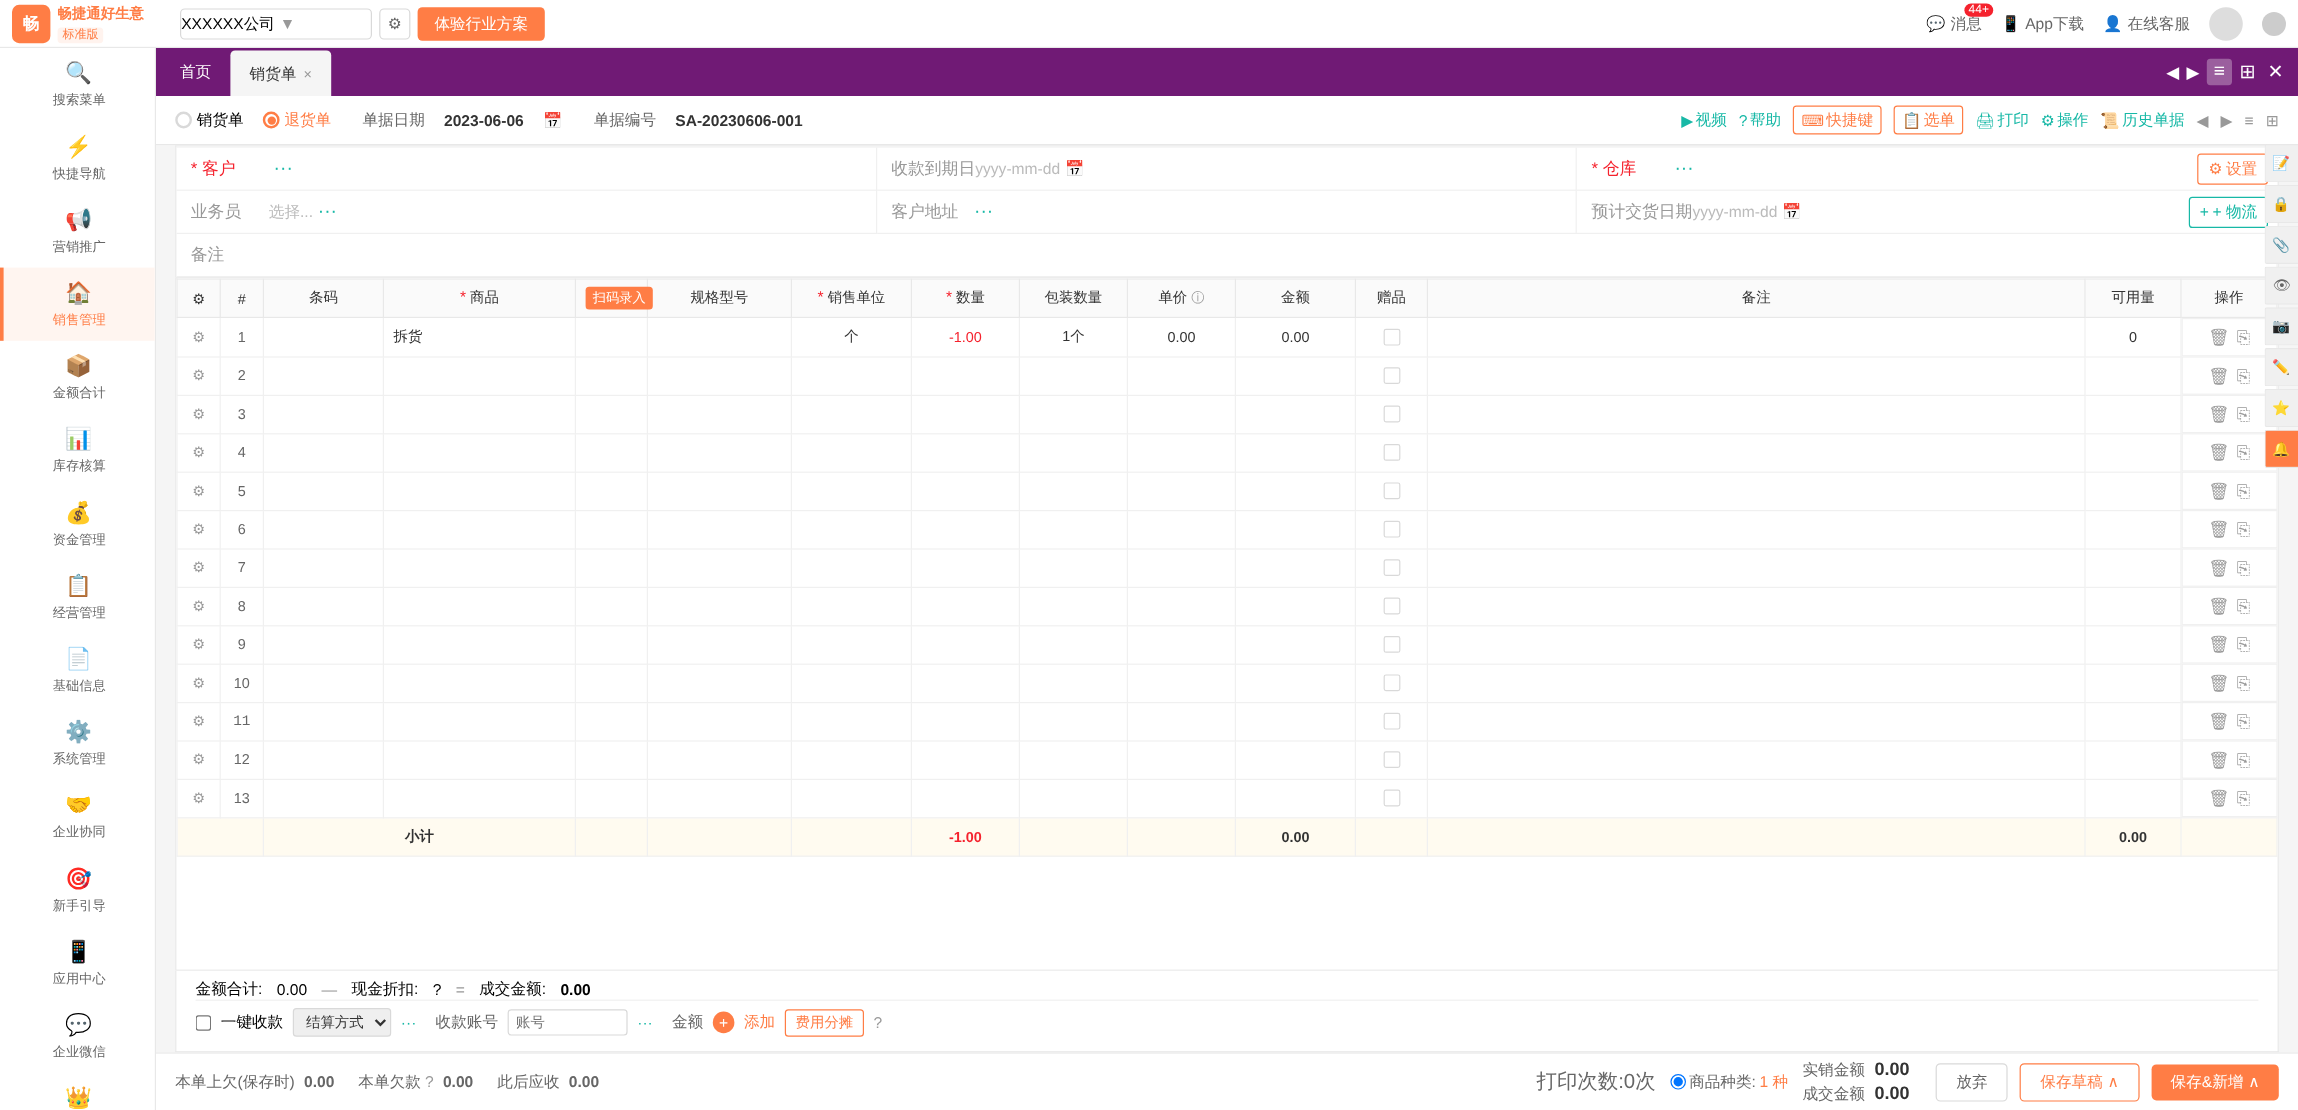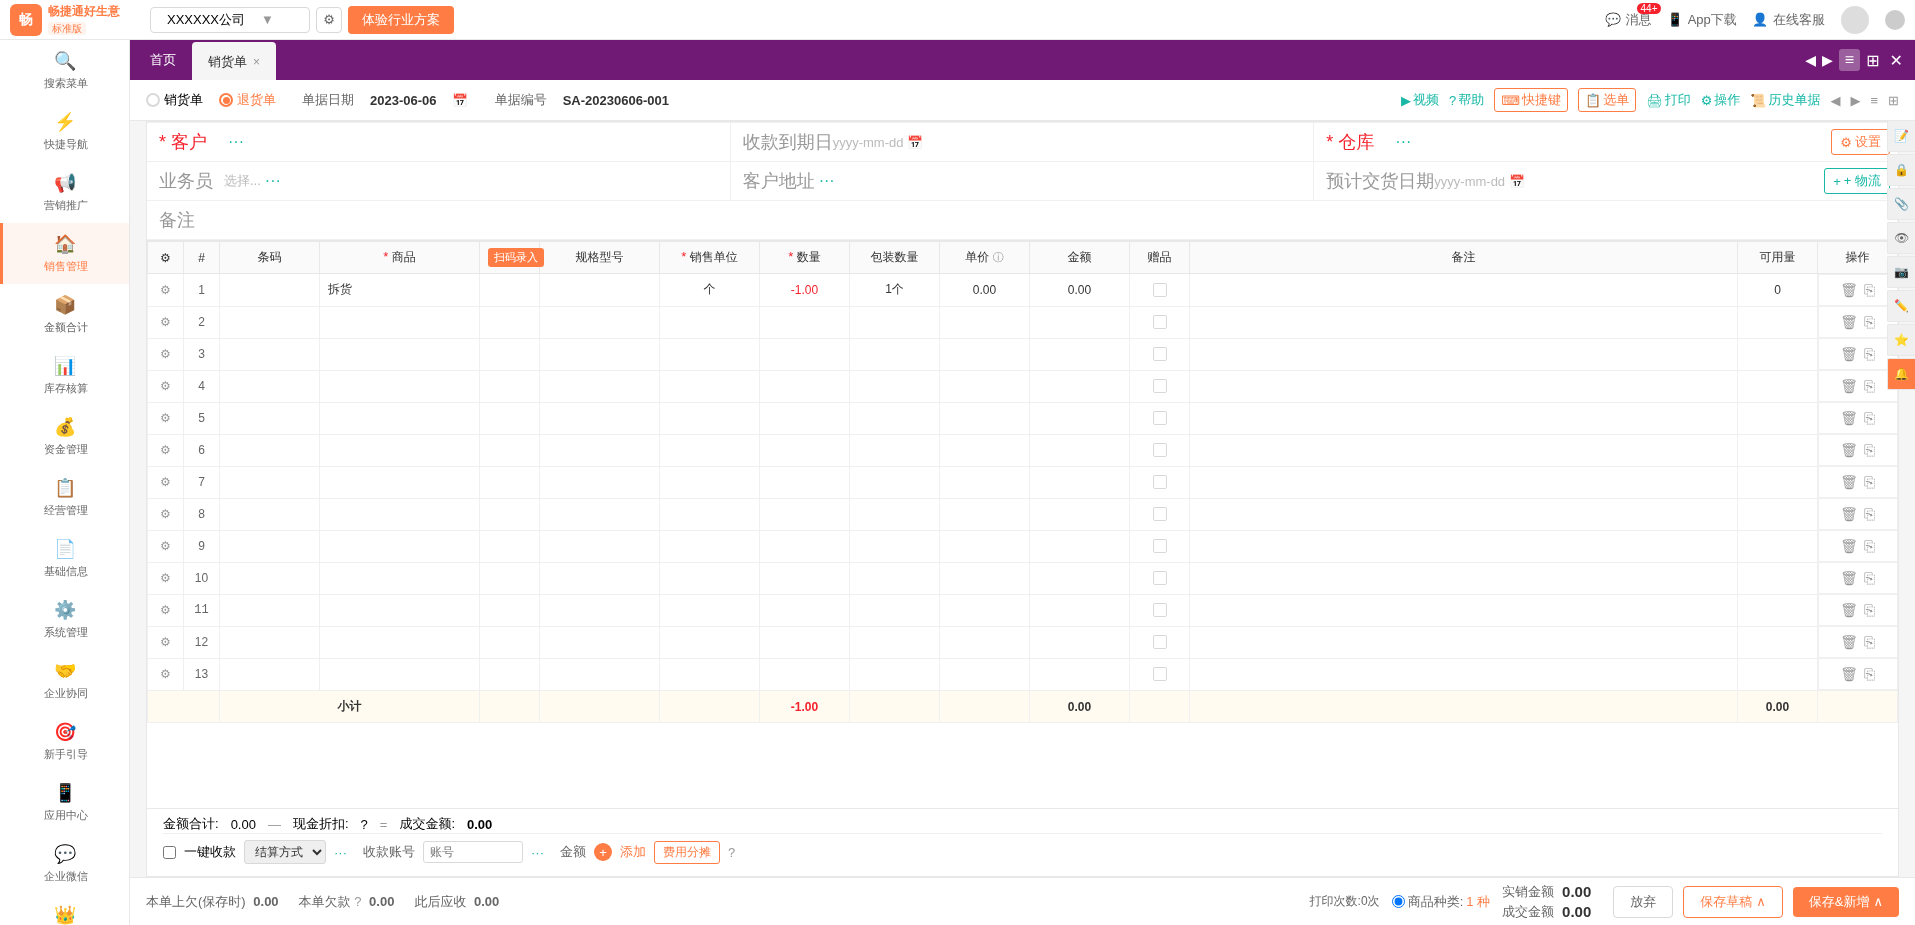--- a/index.html
+++ b/index.html
@@ -2,21 +2,21 @@
 <html><head>
   <meta charset="utf-8">
   <style>
     * { box-sizing: border-box; margin: 0; padding: 0; font-family: 'Microsoft YaHei', Arial, sans-serif; font-size: 13px; }
     body { background: #f5f5f5; overflow: hidden; width: 1915px; height: 925px; display: flex; flex-direction: column; }
 
     
     .top-bar { height: 40px; background: #fff; display: flex; align-items: center; padding: 0 10px; border-bottom: 1px solid #e8e8e8; flex-shrink: 0; }
     .logo-area { display: flex; align-items: center; gap: 6px; width: 130px; }
     .logo-icon { width: 32px; height: 32px; background: #ff7d45; border-radius: 6px; display: flex; align-items: center; justify-content: center; color: white; font-weight: bold; font-size: 14px; }
-    .company-selector { display: flex; align-items: center; gap: 16px; border: 1px solid #d9d9d9; border-radius: 4px; padding: 3px 16px; margin-left: 10px; cursor: pointer; min-width: 160px; }
+    .company-selector { display: flex; align-items: center; gap: 4px; border: 1px solid #d9d9d9; border-radius: 4px; padding: 3px 0; margin-left: 10px; cursor: pointer; min-width: 160px; }
     .gear-btn { width: 26px; height: 26px; border: 1px solid #d9d9d9; border-radius: 4px; display: flex; align-items: center; justify-content: center; cursor: pointer; margin-left: 6px; color: #666; }
     .trial-btn { background: #ff7d45; color: white; border: none; border-radius: 4px; padding: 5px 14px; cursor: pointer; font-size: 13px; margin-left: 6px; }
     .top-right { margin-left: auto; display: flex; align-items: center; gap: 16px; }
     .top-right-item { display: flex; align-items: center; gap: 4px; color: #666; cursor: pointer; font-size: 12px; position: relative; }
     .badge { background: #f5222d; color: white; border-radius: 10px; font-size: 10px; padding: 0 4px; position: absolute; top: -8px; right: -10px; min-width: 18px; text-align: center; }
     .avatar { width: 28px; height: 28px; background: #ddd; border-radius: 50%; }
 
     
     .main-layout { display: flex; flex: 1; overflow: hidden; }
 
@@ -86,21 +86,21 @@
     .right-panel-btn { width: 28px; background: #f0f0f0; border: 1px solid #e8e8e8; border-right: none; padding: 8px 4px; cursor: pointer; color: #666; font-size: 12px; text-align: center; border-radius: 2px 0 0 2px; display: flex; align-items: center; justify-content: center; }
     .right-panel-btn.orange { background: #ff7d45; color: white; }
 
     .top-bar-version { font-size: 10px; color: #ff7d45; background: #fff3ee; border-radius: 3px; padding: 1px 4px; }
 
     
     .form-container { background: #fff; margin: 0 16px; border: 1px solid #e8e8e8; border-bottom: none; flex-shrink: 0; }
     .form-fields-grid { display: grid; grid-template-columns: repeat(3, 1fr); border-top: 1px solid #f0f0f0; }
     .field-cell { display: flex; align-items: center; padding: 7px 12px; border-right: 1px solid #f0f0f0; border-bottom: 1px solid #f0f0f0; min-height: 36px; }
     .field-cell:nth-child(3n) { border-right: none; }
-    .field-label { color: #999; font-size: 18px; white-space: nowrap; min-width: 65px; }
+    .field-label { color: #999; font-size: 14px; white-space: nowrap; min-width: 65px; }
     .field-label.req { color: #f5222d; }
     .field-label.req::before { content: '* '; }
     .field-value { flex: 1; color: #333; font-size: 13px; }
     .field-placeholder { color: #bbb; font-size: 13px; }
     .orange-set-btn { border: 1px solid #ff7d45; color: #ff7d45; background: #fff; border-radius: 3px; padding: 3px 8px; cursor: pointer; font-size: 12px; display: flex; align-items: center; gap: 3px; }
     .logistics-btn { border: 1px solid #17b8a6; color: #17b8a6; background: #fff; border-radius: 3px; padding: 3px 8px; cursor: pointer; font-size: 12px; display: flex; align-items: center; gap: 3px; }
 
     .content-wrapper { position: relative; flex: 1; display: flex; flex-direction: column; overflow: hidden; }
   </style>
 </head>
@@ -742,21 +742,21 @@
           <span>
             <span>本单欠款</span>
             <span style="color:#999;cursor:pointer;">?</span>
             <span style="font-weight:bold;margin-left:4px;">0.00</span>
           </span>
           <span>
             <span>此后应收</span>
             <span style="font-weight:bold;margin-left:4px;">0.00</span>
           </span>
         </div>
-        <span style="color:#666;font-size:12px;">打印次数:0次</span>
+        <span style="color:#666;font-size:17px;">打印次数:0次</span>
         <span style="color:#666;font-size:12px;display:flex;align-items:center;gap:3px;">
           <input type="radio" checked="" style="">
           <span>商品种类:</span>
           <span style="color:#ff7d45;">1 种</span>
         </span>
 
         <div class="footer-right-summary">
           <div style="display:flex;align-items:center;gap:8px;">
             <span style="color:#666;">实销金额</span>
             <span style="font-weight:bold;color:#333;font-size:15px;">0.00</span>

